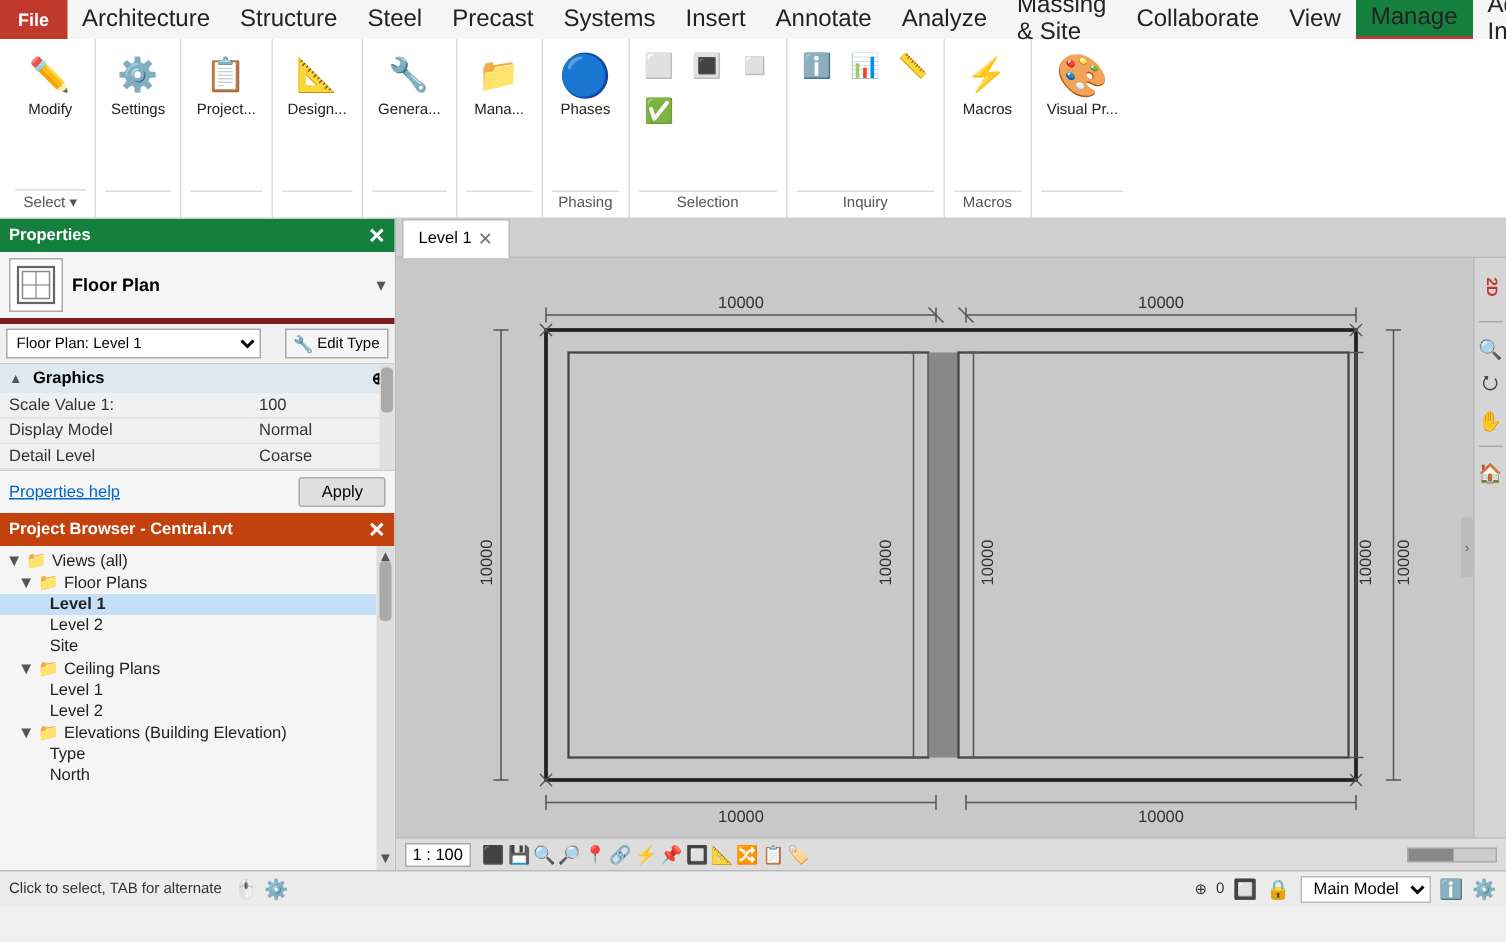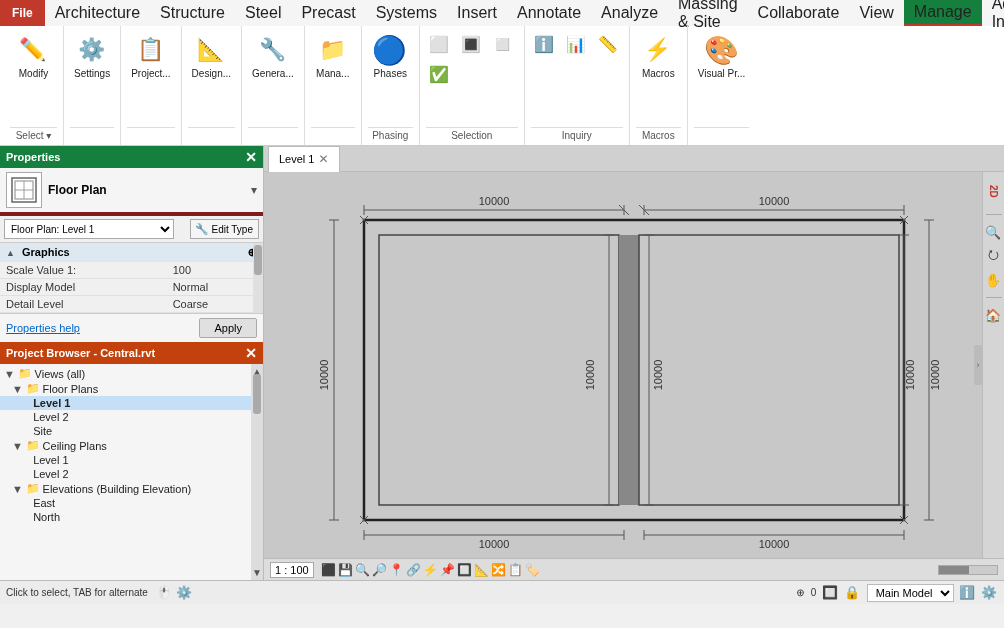--- a/index.html
+++ b/index.html
@@ -454,21 +454,21 @@
           </div>
 
           <div class="tree-item indent-1">
             <span class="tree-icon">▼</span>
             <span class="tree-icon">📁</span>
             <span class="tree-label">Elevations (Building Elevation)</span>
           </div>
 
           <div class="tree-item indent-2">
             <span class="tree-icon">&nbsp;&nbsp;</span>
-            <span class="tree-label">East</span>
+            <span class="tree-label">Type</span>
           </div>
 
           <div class="tree-item indent-2">
             <span class="tree-icon">&nbsp;&nbsp;</span>
             <span class="tree-label">North</span>
           </div>
 
         </div>
 
         <div class="browser-scroll">

